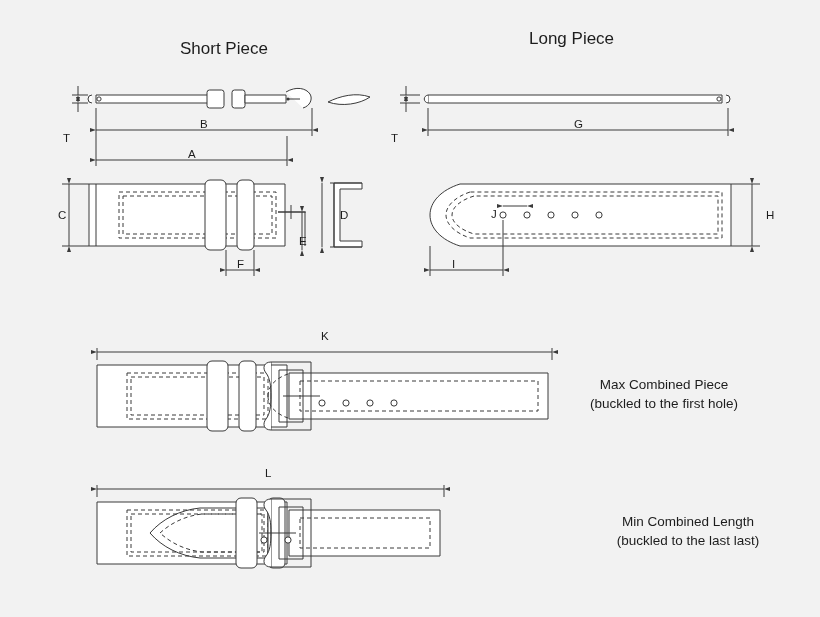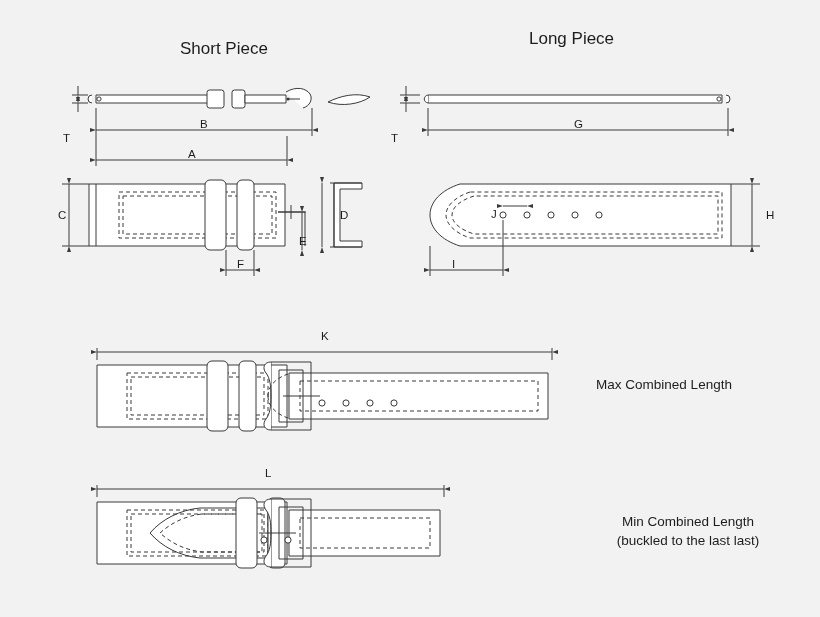--- a/index.html
+++ b/index.html
@@ -260,21 +260,22 @@
     </g>
 
   </g>
 </svg>
 </div>
 
 <div class="title" id="title-short">Short Piece</div>
 <div class="title" id="title-long">Long Piece</div>
 
 <div class="caption" id="cap-max">
-  <span>Max Combined Length</span>
+  <span>Max Combined Piece</span>
+  <span class="l2">(buckled to the first hole)</span>
 </div>
 <div class="caption" id="cap-min">
   <span>Min Combined Length</span>
   <span class="l2">(buckled to the last last)</span>
 </div>
 
 <div class="lbl" style="left:63px;  top:132px;">T</div>
 <div class="lbl" style="left:391px; top:132px;">T</div>
 <div class="lbl" style="left:200px; top:118px;">B</div>
 <div class="lbl" style="left:188px; top:148px;">A</div>

